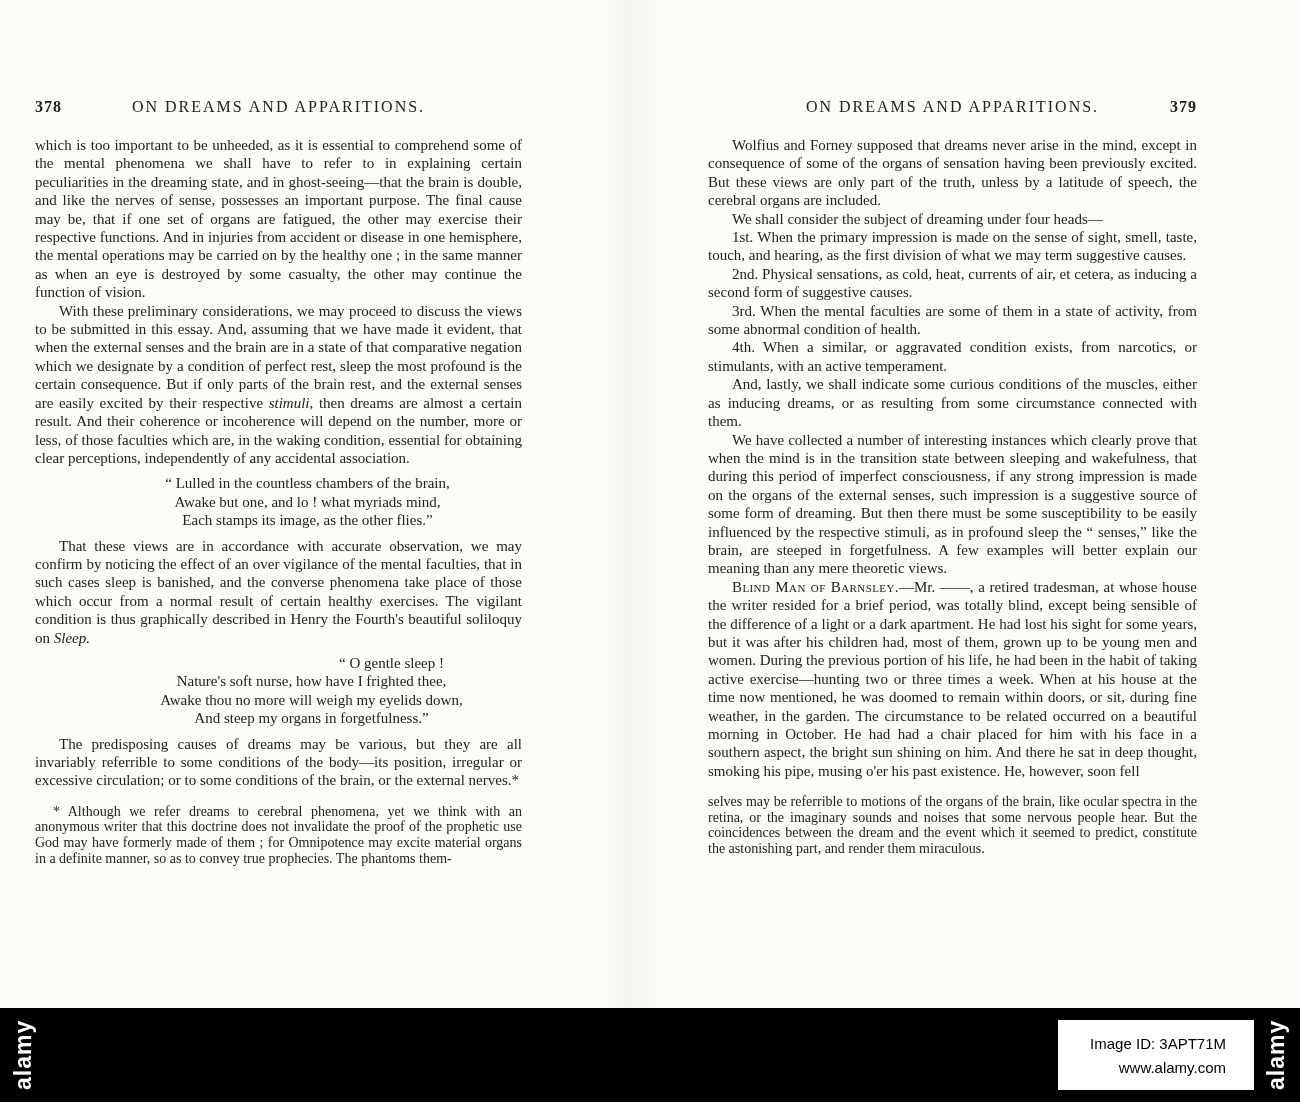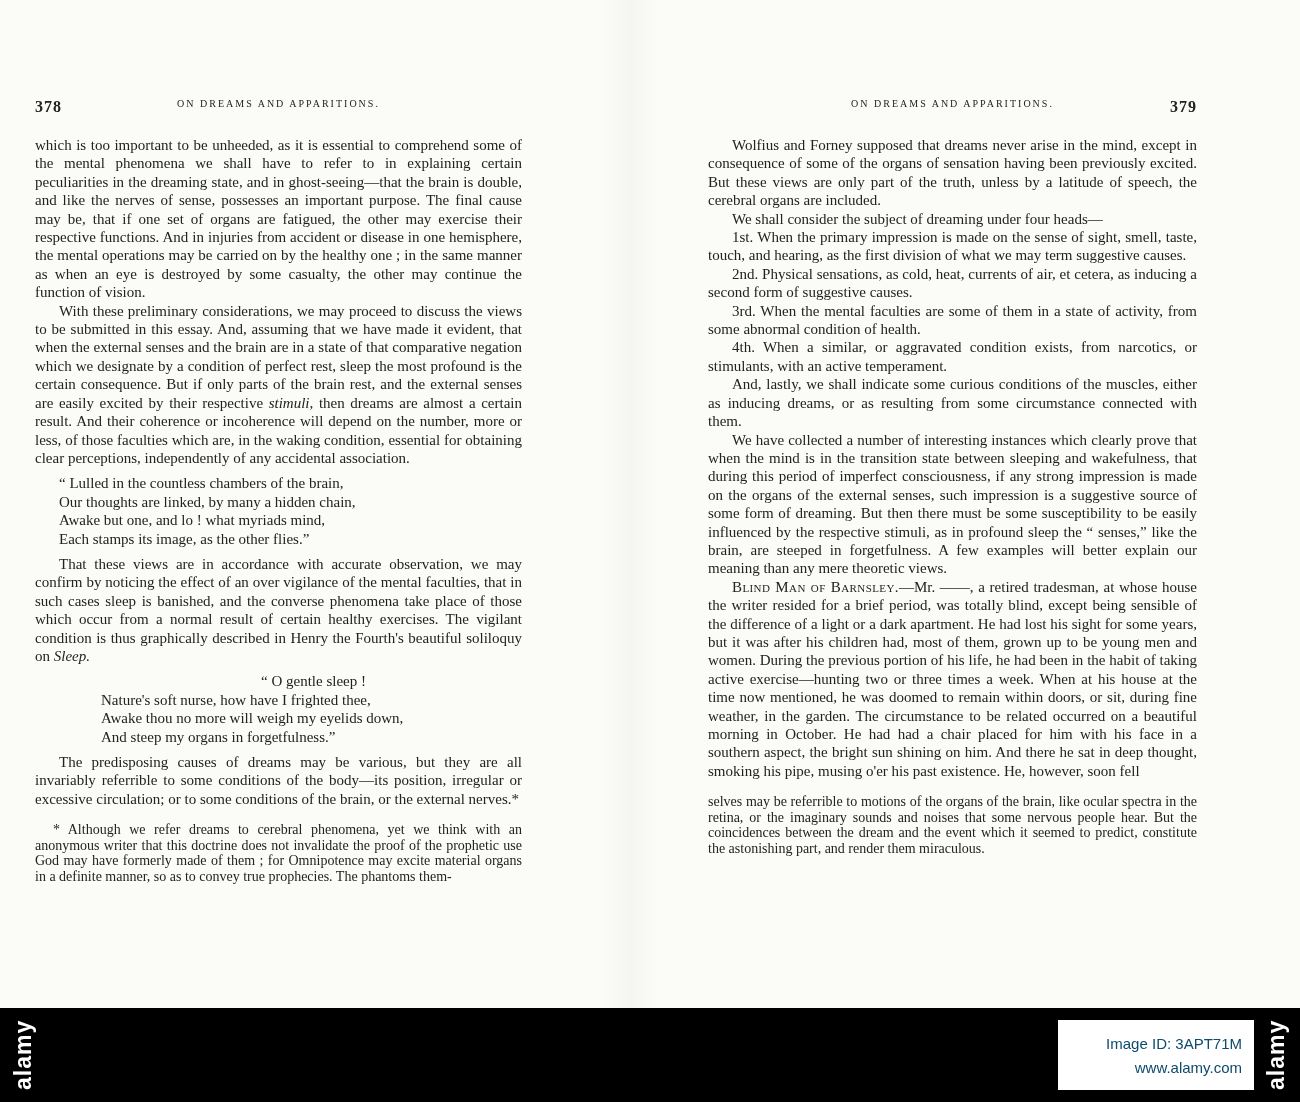--- a/index.html
+++ b/index.html
@@ -18,33 +18,33 @@
     position:absolute; top:0; left:600px; width:60px; height:1008px;
     background:linear-gradient(90deg, rgba(0,0,0,0) 0%, rgba(0,0,0,0.025) 50%, rgba(0,0,0,0) 100%);
   }
   .page { position:absolute; top:98px; height:905px; overflow:hidden; }
   .page-left  { left:35px;  width:487px; }
   .page-right { left:708px; width:489px; }
 
   .page-header { position:relative; height:22px; font-size:14.5px; }
   .running-title {
     position:absolute; left:0; right:0; text-align:center;
-    letter-spacing:2px; font-size:10px;
+    letter-spacing:2px; font-size:16px;
   }
   .page-num { position:absolute; font-weight:bold; font-size:16px; letter-spacing:1px; }
   .page-left  .page-num { left:0; }
   .page-right .page-num { right:0; }
 
   .body-text { margin-top:16px; font-size:15px; line-height:18.4px; text-align:justify; }
   .body-text p { text-indent:24px; }
   .body-text p.noindent { text-indent:0; }
   em { font-style:italic; }
   .smallcaps { font-variant:small-caps; letter-spacing:0.4px; }
 
-  .verse { margin:7px 0 7px 24px; text-align:left; }
+  .verse { margin:7px 0 7px 58px; text-align:center; }
   .verse-2 { margin-left:66px; }
   .verse-2 .vline-first { margin-left:160px; }
 
   .footnote {
     margin-top:14px; font-size:14px; line-height:15.6px; text-align:justify;
   }
   .footnote.indent-first { text-indent:18px; }
 
   .watermark-bar {
     position:absolute; left:0; bottom:0; width:1300px; height:94px;
@@ -56,41 +56,40 @@
     writing-mode:vertical-rl; transform:rotate(180deg);
     color:#fff; font-family:"Liberation Sans", sans-serif;
     font-weight:bold; font-size:23px; letter-spacing:1px;
   }
   .alamy-vertical.left  { left:10px; }
   .alamy-vertical.right { right:10px; }
   .id-box {
     position:absolute; right:46px; top:12px;
     width:196px; height:70px; background:#fff;
     display:flex; flex-direction:column; align-items:flex-end; justify-content:center;
-    gap:7px; padding:0 12px;
-    font-family:"Liberation Sans", sans-serif; font-size:15px; color:#0c4a6e;
+    gap:7px; padding:0 28px;
+    font-family:"Liberation Sans", sans-serif; font-size:15px; color:#000000;
   }
 </style>
 </head>
 <body>
 
 <div class="scan">
   <div class="gutter-shade"></div>
 
   <div class="page page-left">
     <div class="page-header">
       <span class="page-num">378</span>
       <span class="running-title">ON DREAMS AND APPARITIONS.</span>
     </div>
     <div class="body-text">
       <p class="noindent">which is too important to be unheeded, as it is essential to comprehend some of the mental phenomena we shall have to refer to in explaining certain peculiarities in the dreaming state, and in ghost-seeing—that the brain is double, and like the nerves of sense, possesses an important purpose. The final cause may be, that if one set of organs are fatigued, the other may exercise their respective functions. And in injuries from accident or disease in one hemisphere, the mental operations may be carried on by the healthy one ; in the same manner as when an eye is destroyed by some casualty, the other may continue the function of vision.</p>
       <p><span>With these preliminary considerations, we may proceed to discuss the views to be submitted in this essay. And, assuming that we have made it evident, that when the external senses and the brain are in a state of that comparative negation which we designate by a condition of perfect rest, sleep the most profound is the certain consequence. But if only parts of the brain rest, and the external senses are easily excited by their respective </span><em>stimuli</em><span>, then dreams are almost a certain result.  And their coherence or incoherence will depend on the number, more or less, of those faculties which are, in the waking condition, essential for obtaining clear perceptions, independently of any accidental association.</span></p>
       <div class="verse">
         <div class="vline">“ Lulled in the countless chambers of the brain,</div>
-        <div class="vline">Our thoughts are linked, by many a hidden chain,</div>
         <div class="vline">Awake but one, and lo ! what myriads mind,</div>
         <div class="vline">Each stamps its image, as the other flies.”</div>
       </div>
       <p><span>That these views are in accordance with accurate observation, we may confirm by noticing the effect of an over vigilance of the mental faculties, that in such cases sleep is banished, and the converse phenomena take place of those which occur from a normal result of certain healthy exercises.  The vigilant condition is thus graphically described in Henry the Fourth's beautiful soliloquy on </span><em>Sleep.</em></p>
       <div class="verse verse-2">
         <div class="vline vline-first">“ O gentle sleep !</div>
         <div class="vline">Nature's soft nurse, how have I frighted thee,</div>
         <div class="vline">Awake thou no more will weigh my eyelids down,</div>
         <div class="vline">And steep my organs in forgetfulness.”</div>
       </div>

